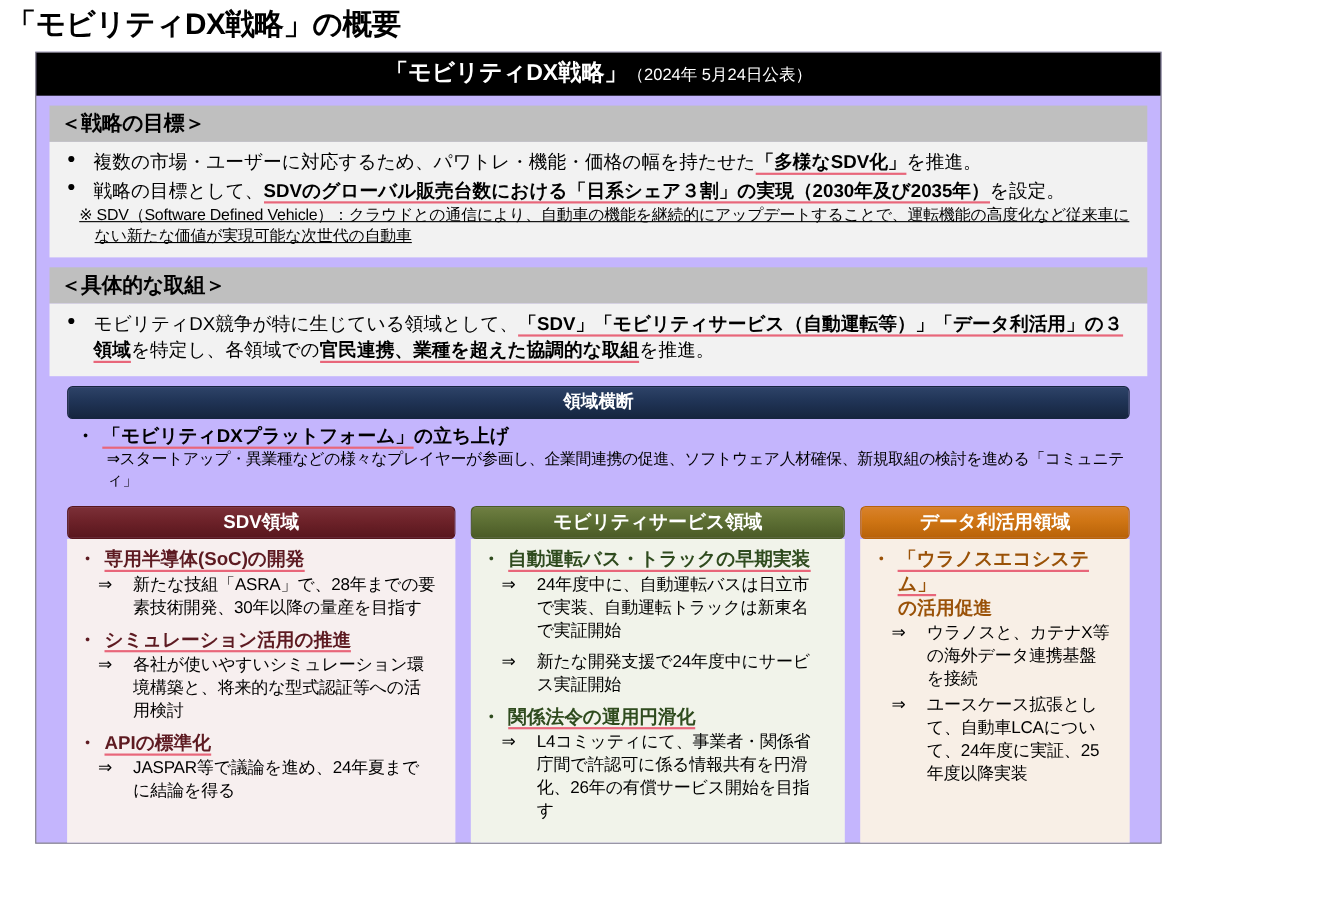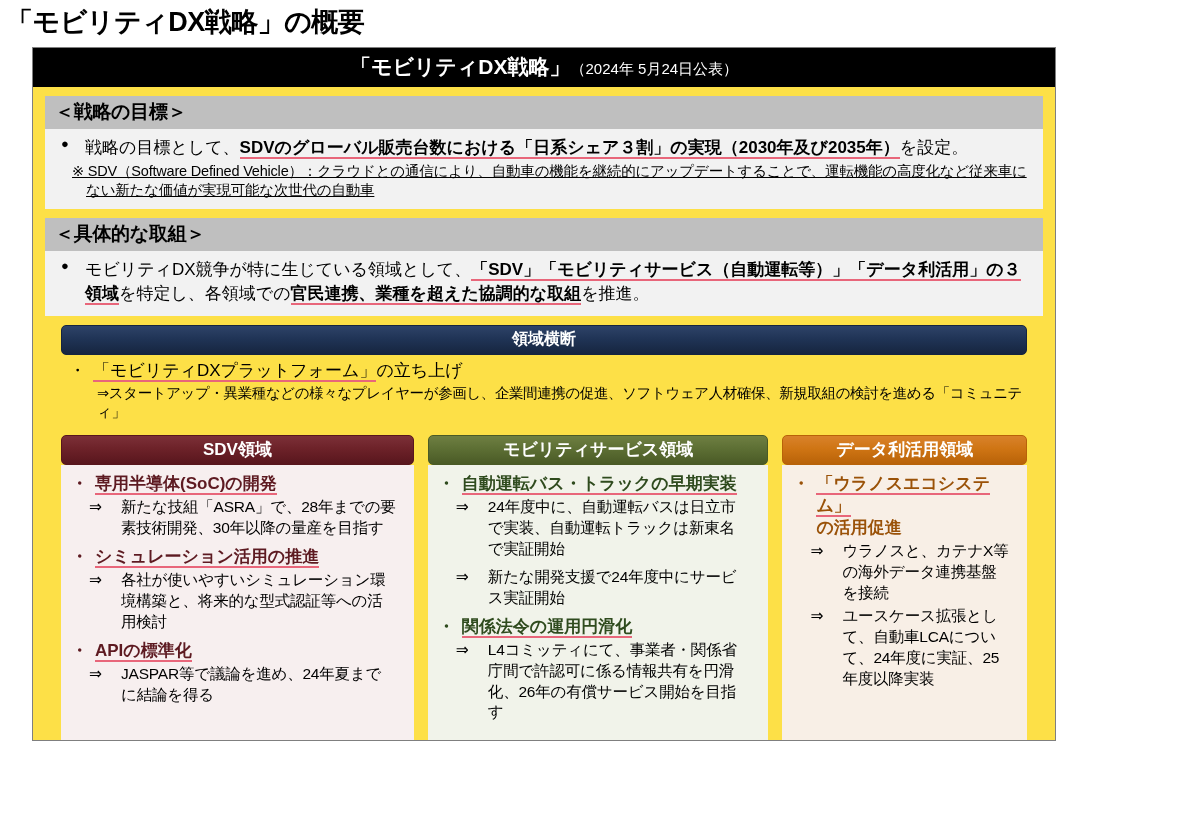--- a/index.html
+++ b/index.html
@@ -27,21 +27,21 @@
     font-weight: bold;
     letter-spacing: -0.5px;
     padding: 6px 0 0 6px;
     line-height: 1.2;
   }
 
   
   .panel {
     margin: 9px 16px 0 32px;
     border: 1px solid #7f7f7f;
-    background: #fde047;
+    background: #c4b5fd;
     box-sizing: border-box;
   }
 
   
   .banner {
     background: #000000;
     color: #ffffff;
     text-align: center;
     padding: 7px 0 9px 0;
     line-height: 1.1;
@@ -118,21 +118,21 @@
     font-size: 16px;
     font-weight: bold;
     text-align: center;
     padding: 3px 0 4px 0;
   }
   .cross-body {
     padding: 5px 0 4px 6px;
   }
   .cross-title {
     font-size: 17px;
-    font-weight: normal;
+    font-weight: bold;
     padding-left: 26px;
     position: relative;
     line-height: 1.3;
   }
   .cross-title::before {
     content: "\30FB";
     position: absolute;
     left: 2px;
     top: 0;
   }
@@ -233,20 +233,21 @@
   <div class="panel">
 
     <div class="banner">
       <span class="banner-main">「モビリティDX戦略」</span><span class="banner-sub">（2024年 5月24日公表）</span>
     </div>
 
     <div class="sec-wrap">
       <div class="sec-head">＜戦略の目標＞</div>
       <div class="sec-body">
         <ul class="bullets">
+          <li><span>複数の市場・ユーザーに対応するため、パワトレ・機能・価格の幅を持たせた</span><span class="b ul-red">「多様なSDV化」</span><span>を推進。</span></li>
           <li><span>戦略の目標として、</span><span class="b ul-red">SDVのグローバル販売台数における「日系シェア３割」の実現（2030年及び2035年）</span><span>を設定。</span></li>
         </ul>
         <div class="note">※ SDV（Software Defined Vehicle）：クラウドとの通信により、自動車の機能を継続的にアップデートすることで、運転機能の高度化など従来車にない新たな価値が実現可能な次世代の自動車</div>
       </div>
     </div>
 
     <div class="sec-wrap">
       <div class="sec-head">＜具体的な取組＞</div>
       <div class="sec-body">
         <ul class="bullets">

